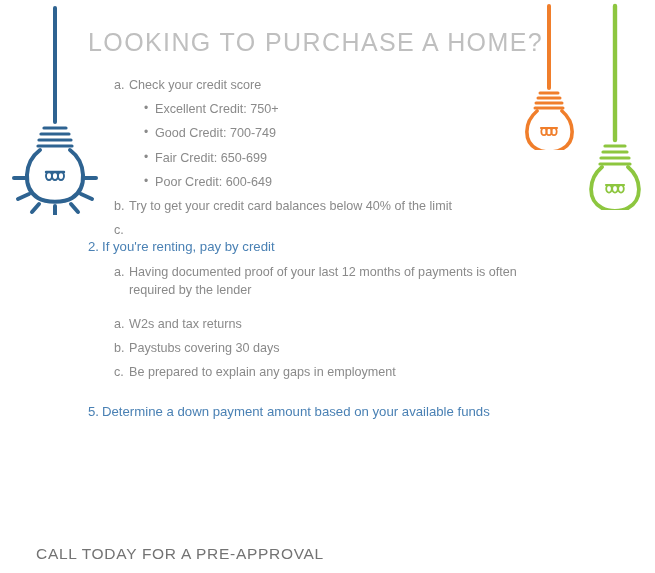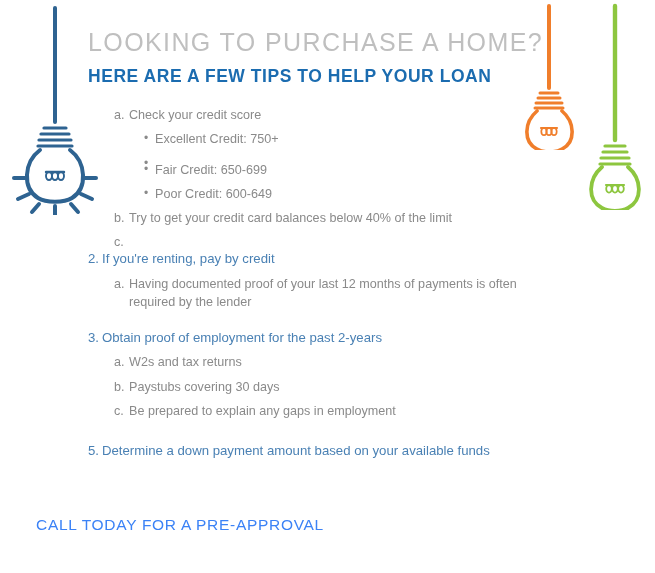--- a/index.html
+++ b/index.html
@@ -84,22 +84,22 @@
   .bullet-item .dot{
     position:absolute;left:0;top:3px;
     font-size:12px;
   }
   .bullet-item .txt{display:block;margin-left:11px;}
 
   .gap-after{height:9px;}
 
   .footer{
     position:absolute;
-    left:36px;top:516px;
-    color:#3b82f6;
+    left:36px;top:545px;
+    color:#737373;
     font-size:15.5px;
     font-weight:300;
     letter-spacing:0.7px;
     white-space:nowrap;
   }
 </style>
 </head>
 <body>
 
 <div class="canvas">
@@ -165,39 +165,39 @@
         <path d="M38 185 a2.8 3.8 0 1 0 0 7.6 a2.8 3.8 0 1 0 0 -7.6" stroke-width="1.8"></path>
       </g>
     </svg>
   </div>
 
   <div class="content">
 
     <div class="title">LOOKING TO PURCHASE A HOME?</div>
 
     <div class="subtitle">
-      <span>HERE ARE A FEW TIPS TO HELP YOUR LOAN</span>
     </div>
 
     <ol class="tips">
 
       <li class="tip">
         <ul class="sub-list">
           <li class="sub-item">
             <span class="lbl">a.</span>
             <span class="txt">Check your credit score</span>
           </li>
           <li>
             <ul class="bullet-list">
               <li class="bullet-item">
                 <span class="dot">•</span>
                 <span class="txt">Excellent Credit: 750+</span>
               </li>
               <li class="bullet-item">
                 <span class="dot">•</span>
+                <span class="txt">Good Credit: 700-749</span>
               </li>
               <li class="bullet-item">
                 <span class="dot">•</span>
                 <span class="txt">Fair Credit: 650-699</span>
               </li>
               <li class="bullet-item">
                 <span class="dot">•</span>
                 <span class="txt">Poor Credit: 600-649</span>
               </li>
             </ul>
@@ -220,23 +220,20 @@
         <ul class="sub-list">
           <li class="sub-item" style="max-width:410px;">
             <span class="lbl">a.</span>
             <span class="txt">Having documented proof of your last 12 months of payments is often required by the lender</span>
           </li>
         </ul>
         <div class="gap-after"></div>
       </li>
 
       <li class="tip">
-        <div class="tip-main">
-          <span class="num">3.</span><span>Obtain proof of employment for the past 2-years</span>
-        </div>
         <ul class="sub-list">
           <li class="sub-item">
             <span class="lbl">a.</span>
             <span class="txt">W2s and tax returns</span>
           </li>
           <li class="sub-item">
             <span class="lbl">b.</span>
             <span class="txt">Paystubs covering 30 days</span>
           </li>
           <li class="sub-item">

